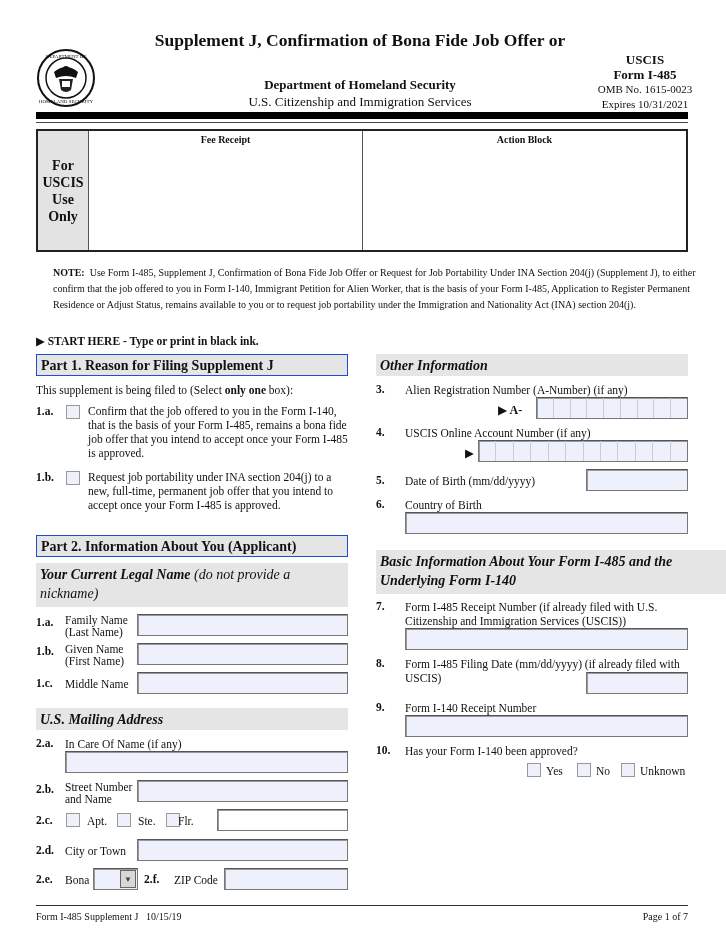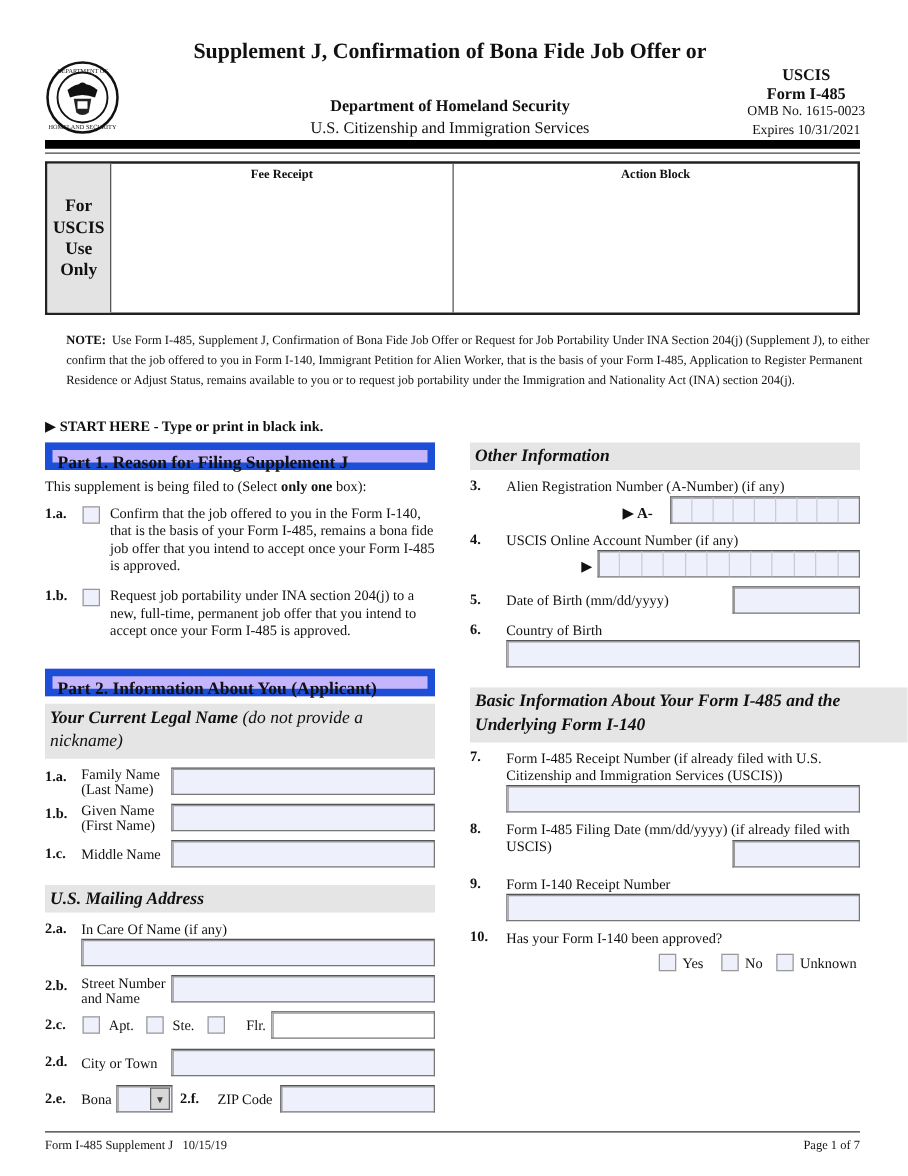--- a/index.html
+++ b/index.html
@@ -27,21 +27,21 @@
     .uscis-col { position: relative; border-right: 1px solid #555; }
     .uscis-col:last-child { border-right: none; }
     .uscis-col .col-head { position: absolute; top: 3px; left: 0; right: 0; text-align: center; font-weight: bold; font-size: 10px; }
 
     
     .note { left: 53px; top: 265px; width: 655px; font-size: 10px; line-height: 16px; }
     .note b { font-weight: bold; }
     .start { left: 36px; top: 334px; font-weight: bold; font-size: 11.5px; }
 
     
-    .part-head { background: #c4b5fd; border: 6px solid #1d4ed8; font-weight: bold; font-size: 14px; padding: 1px 4px; height: 22px; line-height: 19px; }
+    .part-head { background: #e5e5e5; border: 1px solid #1d4ed8; font-weight: bold; font-size: 14px; padding: 1px 4px; height: 22px; line-height: 19px; }
     .sub-head { background: #e5e5e5; font-weight: bold; font-style: italic; font-size: 14px; padding: 2px 4px; line-height: 19px; }
     .sub-head .norm { font-weight: normal; }
 
     .lbl { font-size: 11.5px; line-height: 14px; }
     .num { font-weight: bold; font-size: 11.5px; }
     .field { background: #eef0fc; border: 1px solid #777; border-top-color: #555; box-shadow: inset 1px 1px 0 #999; }
     .field.white { background: #fff; }
     .cb { width: 14px; height: 14px; background: #eef0fc; border: 1px solid #999; display: inline-block; }
     .dd { width: 16px; height: 18px; background: #d8d8d8; border: 1px solid #666; display:flex; align-items:center; justify-content:center; font-size: 8px; color:#444; }
 
@@ -160,21 +160,21 @@
   <div>and Name</div>
 </div>
 <div class="abs field" style="left:137px; top:780px; width:211px; height:22px;"></div>
 
 <span class="abs num" style="left:36px; top:814px;">2.c.</span>
 <span class="abs cb" style="left:66px; top:813px;"></span>
 <span class="abs lbl" style="left:87px; top:814px;">Apt.</span>
 <span class="abs cb" style="left:117px; top:813px;"></span>
 <span class="abs lbl" style="left:138px; top:814px;">Ste.</span>
 <span class="abs cb" style="left:166px; top:813px;"></span>
-<span class="abs lbl" style="left:197px; top:814px;">Flr.</span>
+<span class="abs lbl" style="left:178px; top:814px;">Flr.</span>
 <div class="abs field white" style="left:217px; top:809px; width:131px; height:22px;"></div>
 
 <span class="abs num" style="left:36px; top:844px;">2.d.</span>
 <div class="abs lbl" style="left:65px; top:844px;">City or Town</div>
 <div class="abs field" style="left:137px; top:839px; width:211px; height:22px;"></div>
 
 <span class="abs num" style="left:36px; top:873px;">2.e.</span>
 <div class="abs lbl" style="left:65px; top:873px;">Bona</div>
 <div class="abs field" style="left:93px; top:868px; width:45px; height:22px;">
   <div class="dd abs" style="right:1px; top:1px;">▼</div>

